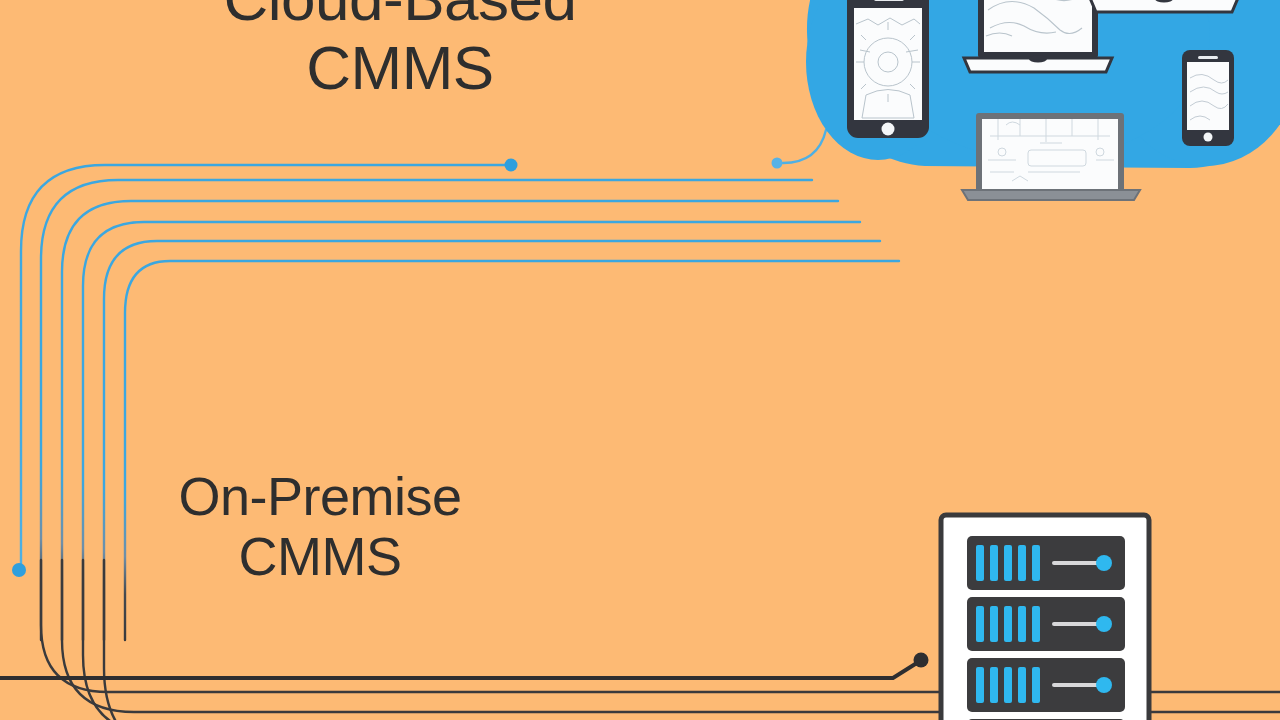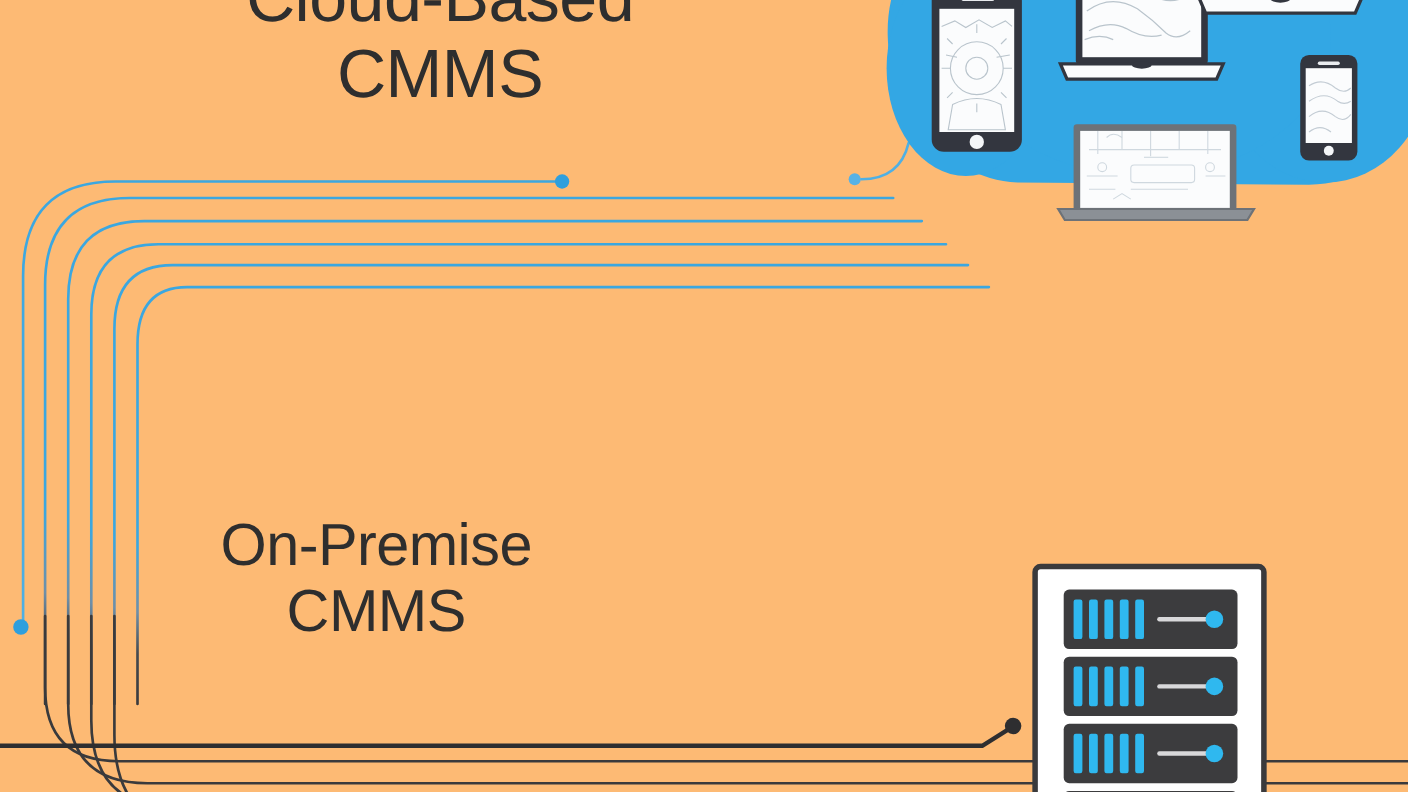--- a/index.html
+++ b/index.html
@@ -43,21 +43,20 @@
     left: 150px;
     top: -36px;
     width: 500px;
     font-size: 62px;
   }
   #onprem-label {
     left: 105px;
     top: 466px;
     width: 430px;
     font-size: 54px;
-    padding-left: 22px;
   }
   svg { display: block; overflow: visible; }
 </style>
 </head>
 <body>
 
 <div id="stage">
 
   <svg class="layer" viewBox="0 0 1280 720" width="1280" height="720">
     <defs>

